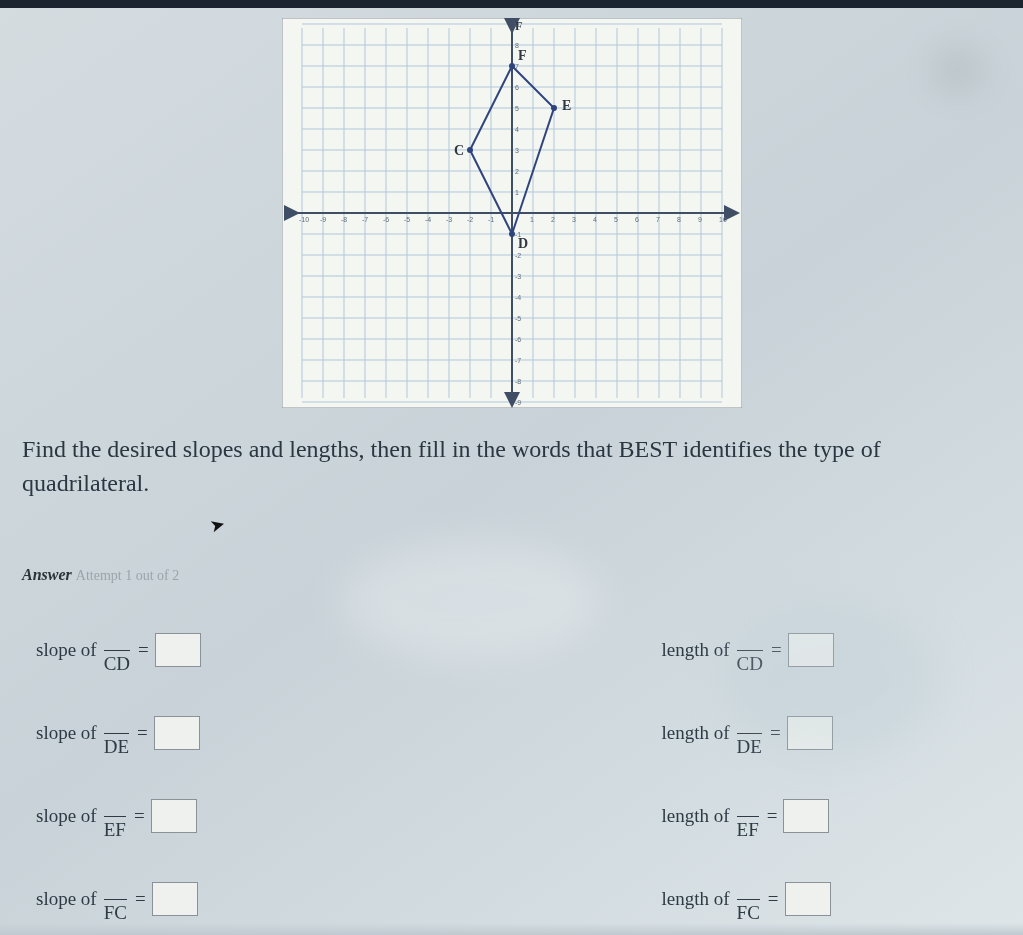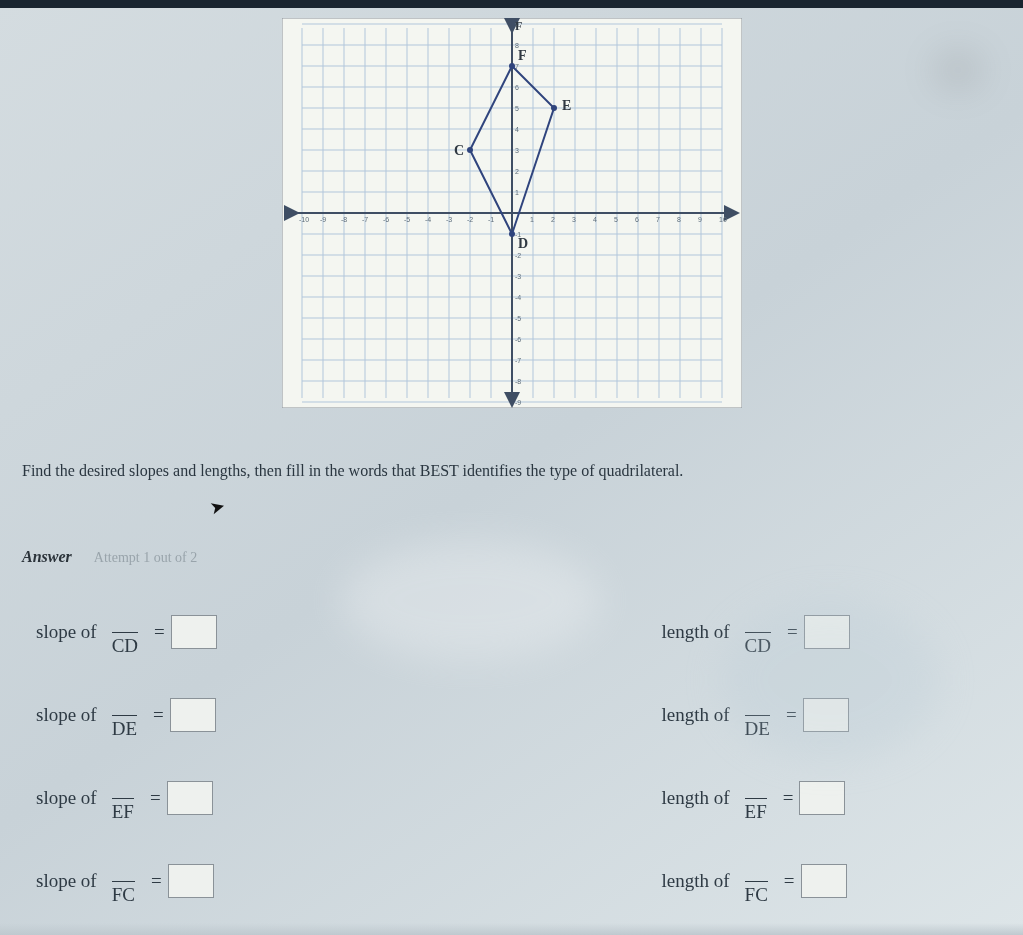--- a/index.html
+++ b/index.html
@@ -25,57 +25,57 @@
     padding-top: 18px;
   }
   .graph {
     width: 460px;
     height: 390px;
     position: relative;
     background: #f5f7f2;
     filter: contrast(0.95) brightness(1.02);
   }
   .question {
-    font-size: 16px;
+    font-size: 24px;
     color: #2a3640;
-    padding: 52px 22px 8px 22px;
+    padding: 25px 22px 8px 22px;
     line-height: 1.4;
   }
   .cursor-arrow {
     display: inline-block;
     margin-left: 210px;
     margin-top: 6px;
     font-size: 18px;
     color: #111;
     transform: rotate(-15deg);
   }
   .answer-row {
     padding: 30px 22px 6px 22px;
     font-size: 16px;
     color: #3a4650;
   }
   .answer-row b { font-weight: bold; color: #2b333a; font-style: italic; }
-  .attempt { color: #99a4ab; font-size: 14px; margin-left: 18px; }
+  .attempt { color: #99a4ab; font-size: 14px; margin-left: 0; }
   .fields {
     display: grid;
     grid-template-columns: 1fr 1fr;
     column-gap: 300px;
     row-gap: 32px;
     padding: 34px 36px 20px 36px;
   }
   .field {
     display: flex;
     align-items: center;
     font-size: 19px;
     color: #2e3a44;
   }
   .seglabel {
     display: inline-flex;
     align-items: center;
-    gap: 12px;
+    gap: 4px;
   }
   .seglabel .pre { margin-right: 3px; }
   .overline {
     position: relative;
     display: inline-block;
     padding-top: 2px;
     margin-top: 27px;
   }
   .overline::before {
     content: "";

